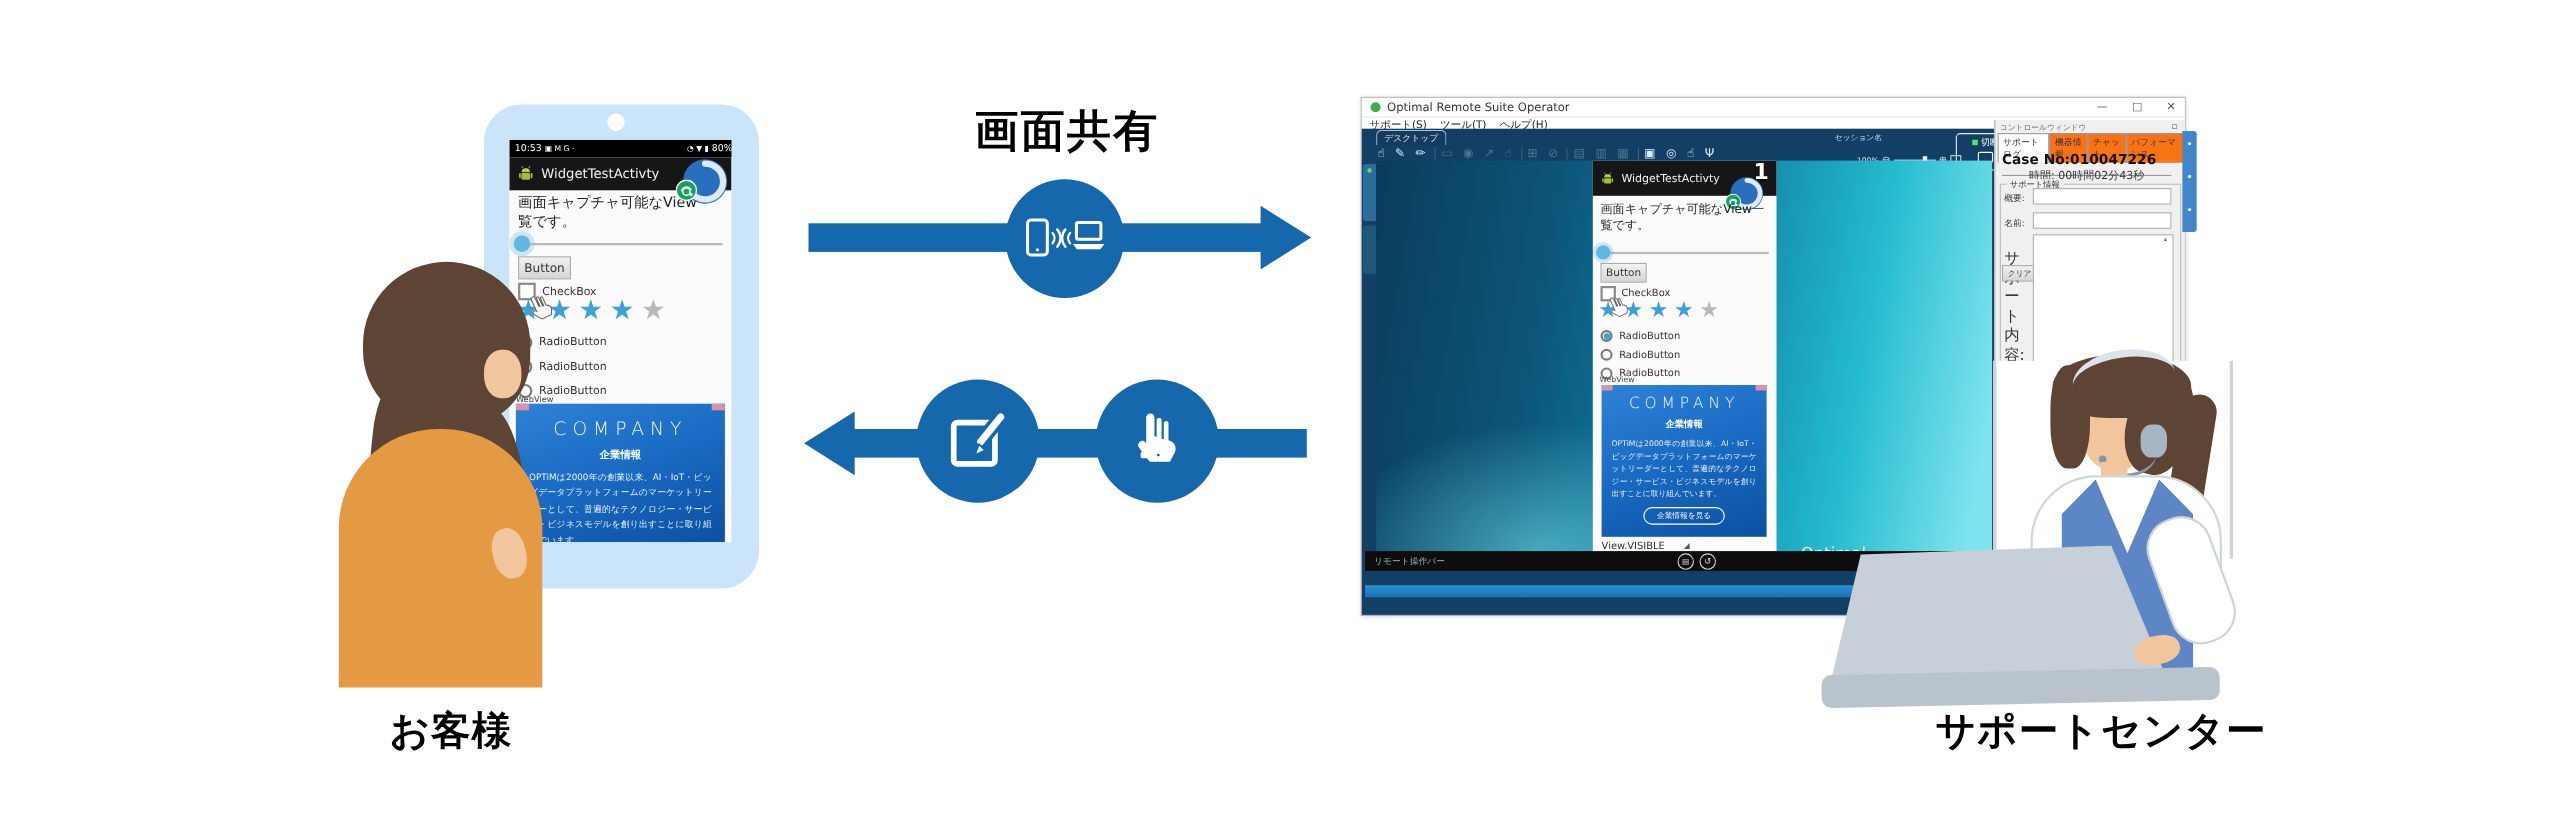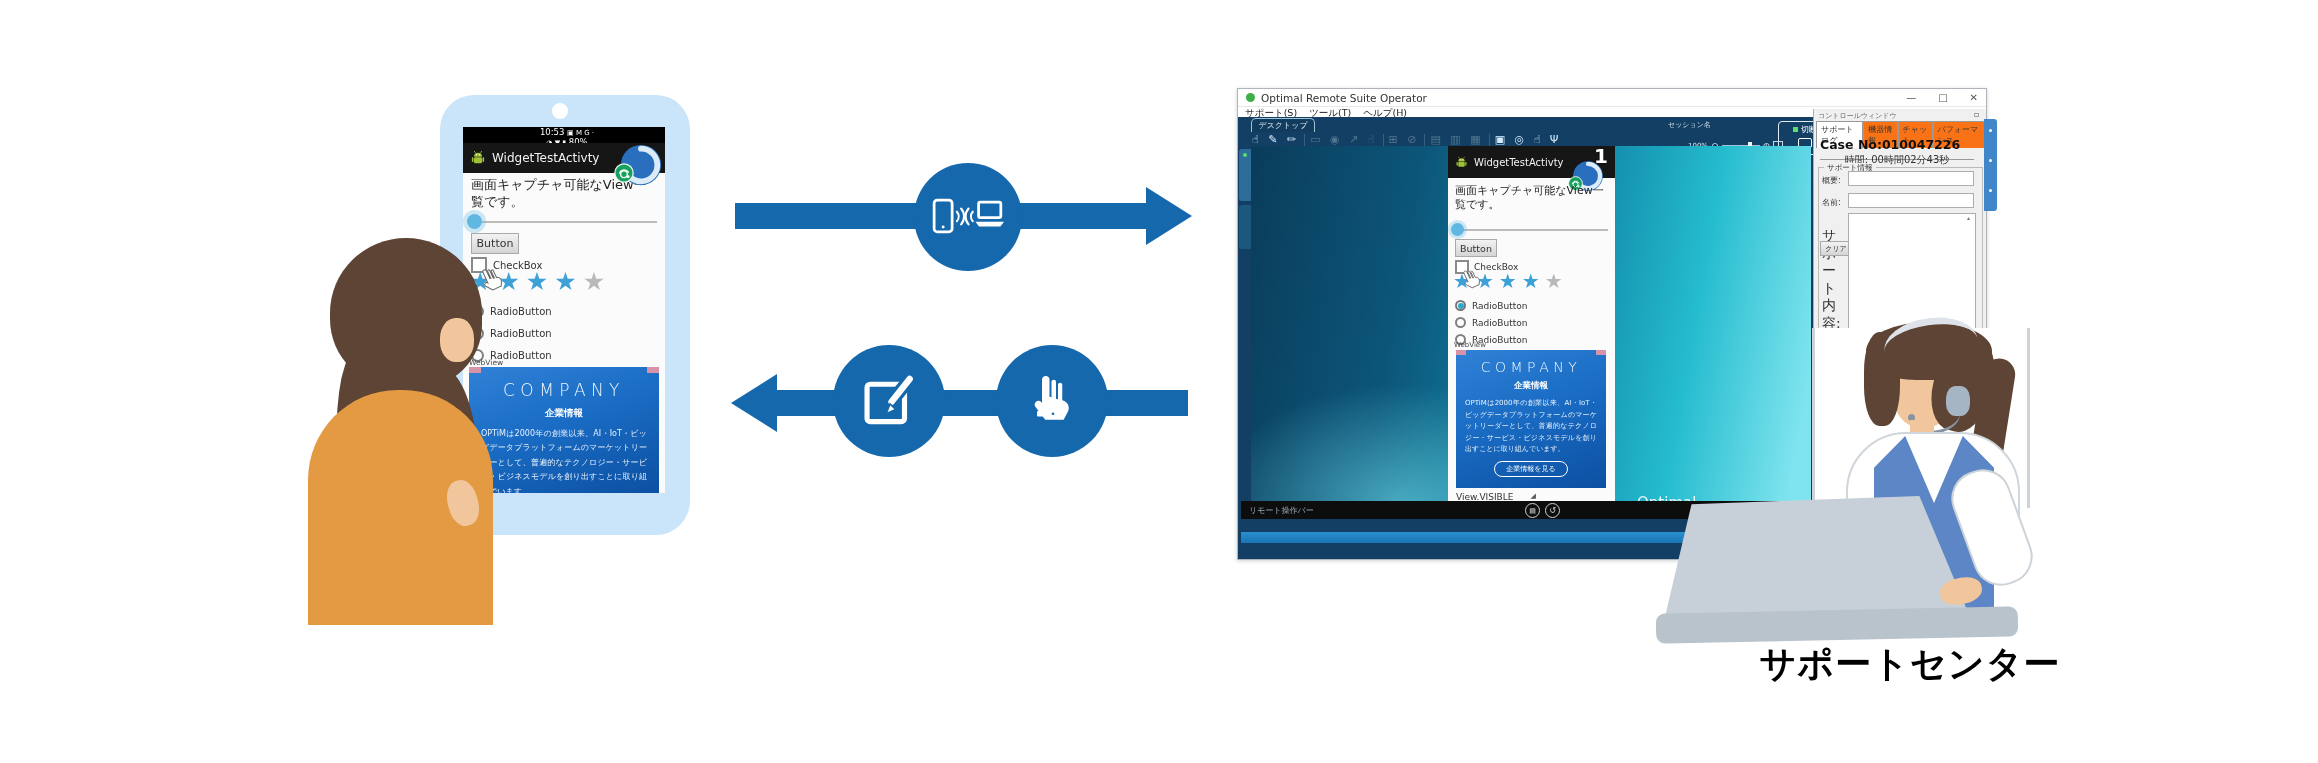--- a/index.html
+++ b/index.html
@@ -97,20 +97,21 @@
       <rect x="7" y="11" width="29" height="29" rx="2.5" fill="none" stroke="#fff" stroke-width="4"></rect>
       <line x1="40" y1="7" x2="26" y2="24.5" stroke="#1568ac" stroke-width="10" stroke-linecap="round"></line>
       <line x1="40" y1="7" x2="26" y2="24.5" stroke="#fff" stroke-width="5" stroke-linecap="round"></line>
       <path d="M24.8 26.3l-3 7.5 7.3-3.2z" fill="#fff" stroke="#1568ac" stroke-width="1.2"></path>
     </symbol>
   </defs>
 </svg>
 
 <div class="stage">
 
+  <div class="abs big-label" style="left:860px;top:92px;width:220px;text-align:center;">画面共有</div>
 
   <div class="abs shaft" style="left:735px;top:203px;width:413px;height:26px;"></div>
   <div class="abs head-right" style="left:1146px;top:187px;"></div>
   <div class="abs blue-circle" style="left:914px;top:163px;width:108px;height:108px;">
     <svg width="72" height="44">
         <use href="#sym-share"></use>
       </svg>
   </div>
 
   <div class="abs shaft" style="left:776px;top:390px;width:412px;height:26px;"></div>
@@ -124,21 +125,21 @@
     <svg width="60" height="60" fill="#fff">
         <use href="#sym-hand"></use>
         <rect x="15" y="40" width="20" height="5.5" rx="1" fill="#fff"></rect>
         <circle cx="31" cy="42.7" r="1.3" fill="#1568ac"></circle>
       </svg>
   </div>
 
   <div class="abs phone" style="left:440px;top:95px;width:250px;height:440px;z-index:10;">
     <div class="abs" style="left:112px;top:8px;width:16px;height:16px;background:#fff;border-radius:50%;"></div>
     <div class="abs p-screen" style="left:23px;top:32px;width:202px;height:366px;">
-      <div class="abs statusbar" style="left:0;top:0;width:208px;height:16px;font-size:8.5px;flex-direction:column;">
+      <div class="abs statusbar" style="left:0;top:0;width:208px;height:16px;font-size:8.5px;">
         <span><span>10:53</span> <span style="font-size:7px;">▣ M G ·</span></span>
         <span><span style="font-size:7px;">◔ ▼ ▮</span> <span>80%</span></span>
       </div>
       <div class="abs appbar" style="left:0;top:16px;width:202px;height:30px;">
         <svg width="16" height="16">
             <use href="#sym-robot"></use>
           </svg>
         <span style="font-size:12px;">WidgetTestActivty</span>
       </div>
       <div class="abs" style="left:0;top:46px;width:202px;height:320px;">
@@ -190,20 +191,21 @@
 
   <div class="abs" style="left:290px;top:230px;width:250px;height:400px;z-index:20;">
     <div class="abs skin" style="left:108px;top:45px;width:72px;height:82px;border-radius:48%;"></div>
     <div class="abs hair" style="left:40px;top:8px;width:152px;height:150px;border-radius:50% 50% 42% 46%;"></div>
     <div class="abs hair" style="left:48px;top:95px;width:90px;height:160px;border-radius:45%;transform:rotate(6deg);"></div>
     <div class="abs hair" style="left:132px;top:140px;width:58px;height:190px;border-radius:40%;transform:rotate(-7deg);"></div>
     <div class="abs skin" style="left:150px;top:88px;width:34px;height:44px;border-radius:46%;"></div>
     <div class="abs" style="left:18px;top:160px;width:185px;height:235px;background:#e39a43;border-radius:90px 90px 0 0;"></div>
     <div class="abs skin" style="left:158px;top:250px;width:30px;height:46px;border-radius:45%;transform:rotate(-14deg);"></div>
   </div>
+  <div class="abs mid-label" style="left:290px;top:640px;width:240px;text-align:center;z-index:70;">お客様</div>
 
   <div class="abs opwin" style="left:1237px;top:88px;width:748px;height:470px;z-index:10;">
     <div class="abs menurow" style="left:0;top:18px;width:748px;height:12px;">
       <span>サポート(S)</span>
       <span>ツール(T)</span>
       <span>ヘルプ(H)</span>
     </div>
     <div class="abs titlebar" style="left:0;top:0;width:748px;height:18px;">
       <span style="width:9px;height:9px;border-radius:50%;background:#3fae49;display:inline-block;"></span>
       <span style="font-size:10.5px;color:#333;flex:1;">Optimal Remote Suite Operator</span>

